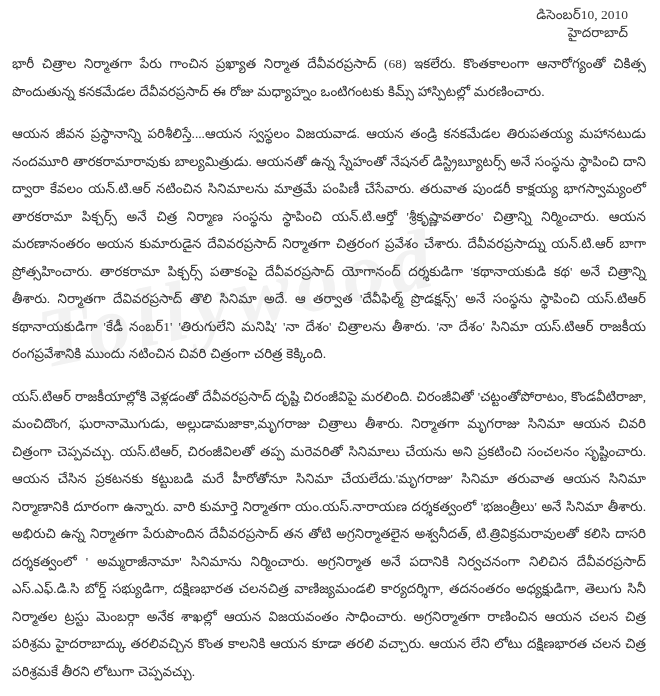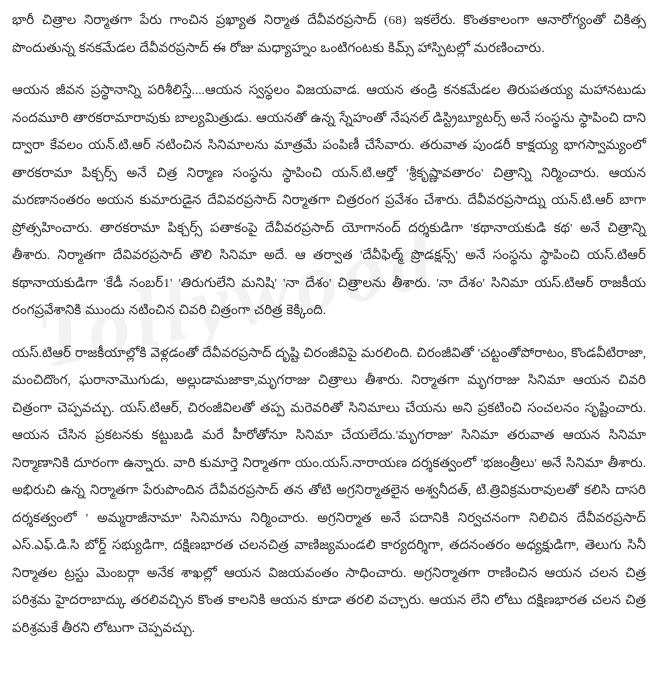--- a/index.html
+++ b/index.html
@@ -62,39 +62,43 @@
     text-align: center;
     color: #ee2b14;
     font-size: 20px;
     font-weight: bold;
     margin: 19px 0 18px 0;
     letter-spacing: 0.3px;
     line-height: 26px;
   }
 
   .body-copy p {
-    margin: 0 0 15px 0;
+    margin: 8px 0 15px 0;
     text-align: justify;
     text-justify: inter-word;
     font-size: 13.4px;
     line-height: 27.5px;
     color: #2e2e2e;
     word-spacing: 0.5px;
   }
   .body-copy p:last-child {
     margin-bottom: 0;
   }
 </style>
 </head>
 <body>
 
 <div class="watermark">Tollywood</div>
 
 <div class="page">
 
+  <div class="dateline">
+    <span class="line">డిసెంబర్10, 2010</span>
+    <span class="line">హైదరాబాద్</span>
+  </div>
 
 
   <div class="body-copy">
     <p>భారీ చిత్రాల నిర్మాతగా పేరు గాంచిన ప్రఖ్యాత నిర్మాత దేవీవరప్రసాద్ (68) ఇకలేరు. కొంతకాలంగా ఆనారోగ్యంతో చికిత్స పొందుతున్న కనకమేడల దేవీవరప్రసాద్ ఈ రోజు మధ్యాహ్నం ఒంటిగంటకు కిమ్స్ హాస్పిటల్లో మరణించారు.</p>
     <p>ఆయన జీవన ప్రస్థానాన్ని పరిశీలిస్తే....ఆయన స్వస్థలం విజయవాడ. ఆయన తండ్రి కనకమేడల తిరుపతయ్య మహానటుడు నందమూరి తారకరామారావుకు బాల్యమిత్రుడు. ఆయనతో ఉన్న స్నేహంతో నేషనల్ డిస్ట్రిబ్యూటర్స్ అనే సంస్థను స్థాపించి దాని ద్వారా కేవలం యన్.టి.ఆర్ నటించిన సినిమాలను మాత్రమే పంపిణీ చేసేవారు. తరువాత పుండరీ కాక్షయ్య భాగస్వామ్యంలో తారకరామా పిక్చర్స్ అనే చిత్ర నిర్మాణ సంస్థను స్థాపించి యన్.టి.ఆర్తో 'శ్రీకృష్ణావతారం' చిత్రాన్ని నిర్మించారు. ఆయన మరణానంతరం అయన కుమారుడైన దేవివరప్రసాద్ నిర్మాతగా చిత్రరంగ ప్రవేశం చేశారు. దేవీవరప్రసాద్ను యన్.టి.ఆర్ బాగా ప్రోత్సహించారు. తారకరామా పిక్చర్స్ పతాకంపై దేవీవరప్రసాద్ యోగానంద్ దర్శకుడిగా 'కథానాయకుడి కథ' అనే చిత్రాన్ని తీశారు. నిర్మాతగా దేవివరప్రసాద్ తొలి సినిమా అదే. ఆ తర్వాత 'దేవీఫిల్మ్ ప్రొడక్షన్స్' అనే సంస్థను స్థాపించి యస్.టిఆర్ కథానాయకుడిగా 'కేడీ నంబర్1' 'తిరుగులేని మనిషి' 'నా దేశం' చిత్రాలను తీశారు. 'నా దేశం' సినిమా యస్.టిఆర్ రాజకీయ రంగప్రవేశానికి ముందు నటించిన చివరి చిత్రంగా చరిత్ర కెక్కింది.</p>
     <p>యస్.టిఆర్ రాజకీయాల్లోకి వెళ్లడంతో దేవీవరప్రసాద్ దృష్టి చిరంజీవిపై మరలింది. చిరంజీవితో 'చట్టంతోపోరాటం, కొండవీటిరాజా, మంచిదొంగ, ఘరానామొగుడు, అల్లుడామజాకా,మృగరాజు చిత్రాలు తీశారు. నిర్మాతగా మృగరాజు సినిమా ఆయన చివరి చిత్రంగా చెప్పవచ్చు. యస్.టిఆర్, చిరంజీవిలతో తప్ప మరెవరితో సినిమాలు చేయను అని ప్రకటించి సంచలనం సృష్టించారు. ఆయన చేసిన ప్రకటనకు కట్టుబడి మరే హీరోతోనూ సినిమా చేయలేదు.'మృగరాజు' సినిమా తరువాత ఆయన సినిమా నిర్మాణానికి దూరంగా ఉన్నారు. వారి కుమార్తె నిర్మాతగా యం.యస్.నారాయణ దర్శకత్వంలో 'భజంత్రీలు' అనే సినిమా తీశారు. అభిరుచి ఉన్న నిర్మాతగా పేరుపొందిన దేవీవరప్రసాద్ తన తోటి అగ్రనిర్మాతలైన అశ్వనీదత్, టి.త్రివిక్రమరావులతో కలిసి దాసరి దర్శకత్వంలో ' అమ్మరాజీనామా' సినిమాను నిర్మించారు. అగ్రనిర్మాత అనే పదానికి నిర్వచనంగా నిలిచిన దేవీవరప్రసాద్ ఎస్.ఎఫ్.డి.సి బోర్డ్ సభ్యుడిగా, దక్షిణభారత చలనచిత్ర వాణిజ్యమండలి కార్యదర్శిగా, తదనంతరం అధ్యక్షుడిగా, తెలుగు సినీ నిర్మాతల ట్రస్టు మెంబర్గా అనేక శాఖల్లో ఆయన విజయవంతం సాధించారు. అగ్రనిర్మాతగా రాణించిన ఆయన చలన చిత్ర పరిశ్రమ హైదరాబాద్కు తరలివచ్చిన కొంత కాలనికి ఆయన కూడా తరలి వచ్చారు. ఆయన లేని లోటు దక్షిణభారత చలన చిత్ర పరిశ్రమకే తీరని లోటుగా చెప్పవచ్చు.</p>
 
   </div>
 
 </div>

